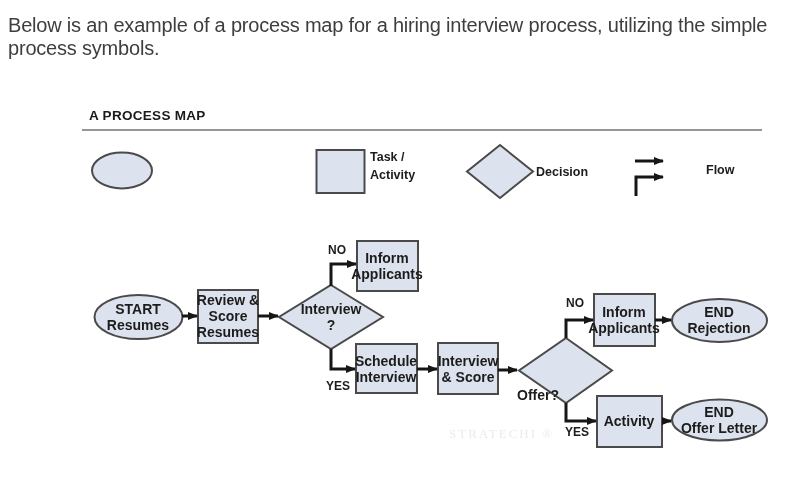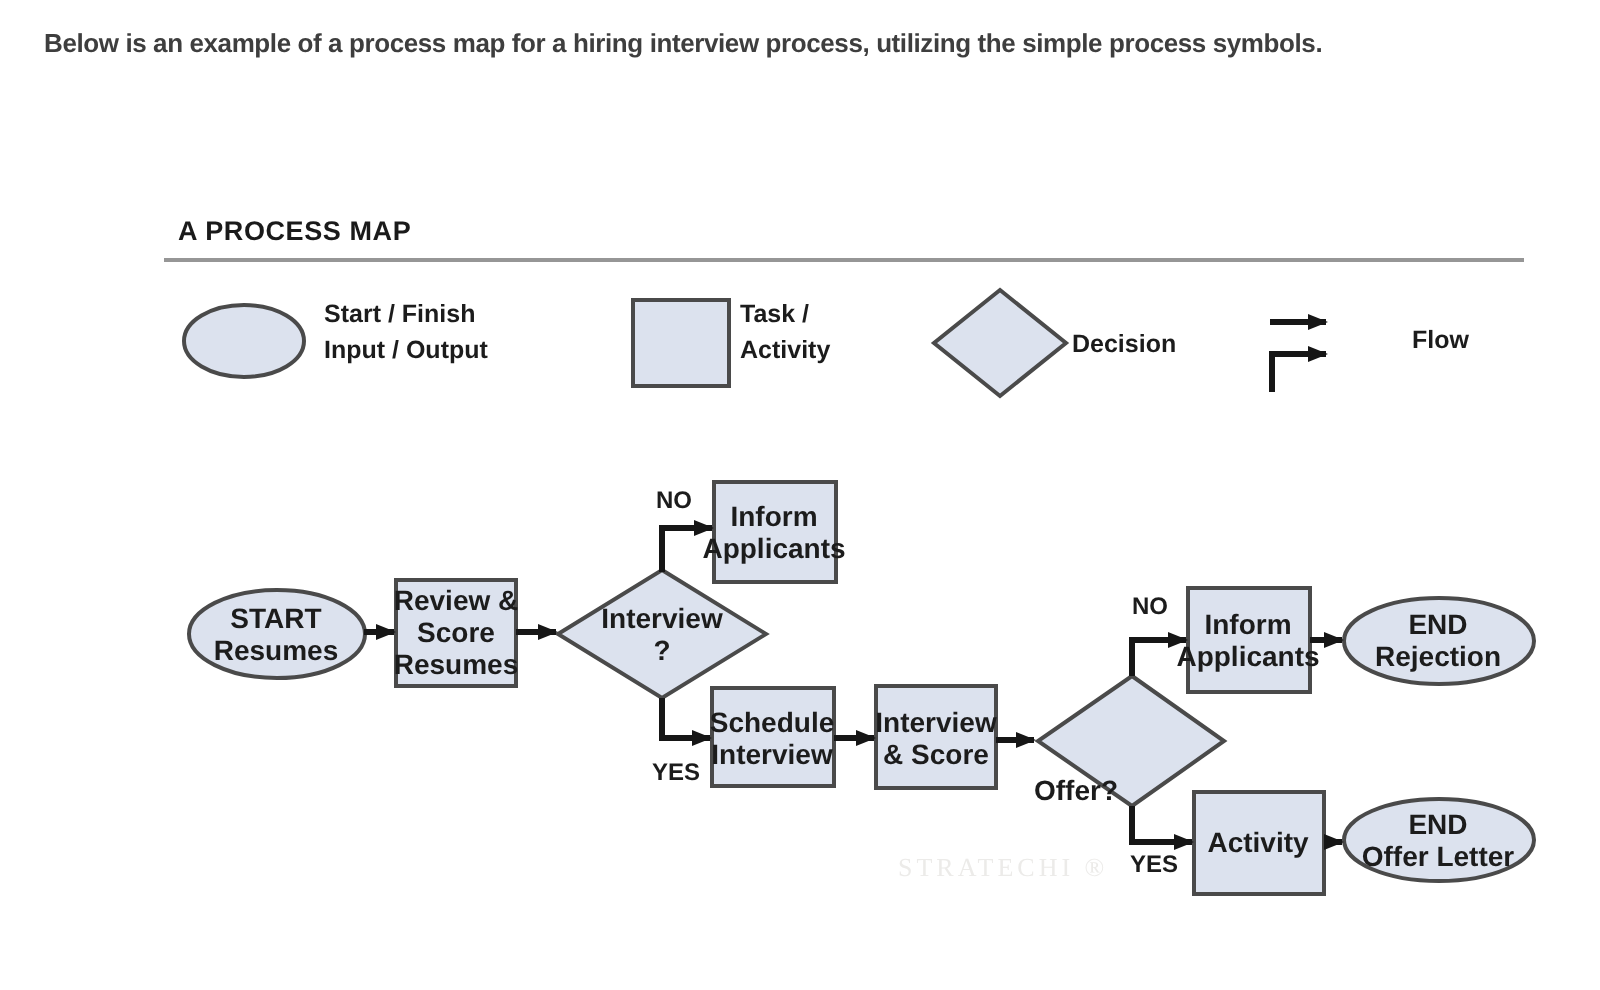--- a/index.html
+++ b/index.html
@@ -1,22 +1,22 @@
 <!DOCTYPE html>
 <html style="--shape_fill: #dce2ee; --shape_stroke: #4a4a4a; --arrow: #161616; --header_rule: #969696; --node_text: #1c1c1c; --intro_text: #3e3e3e; --watermark: #ecebe9;"><head>
 <meta charset="utf-8">
 <style>
   html,body{margin:0;padding:0;background:#fff;}
   .page{
     position:relative;width:800px;height:495px;background:#ffffff;overflow:hidden;
     font-family:"Liberation Sans",sans-serif;
   }
   .intro{
-    position:absolute;left:22px;top:14px;width:760px;
-    font-size:13px;font-weight:700;color:var(--intro_text);letter-spacing:-0.2px;
+    position:absolute;left:8px;top:14px;width:760px;
+    font-size:20px;font-weight:400;color:var(--intro_text);letter-spacing:-0.2px;
   }
   .map-title{
     position:absolute;left:89px;top:108px;
     font-size:13.5px;font-weight:bold;color:#1a1a1a;letter-spacing:0.3px;
   }
   .diagram-title{
     position:absolute;left:101px;top:209px;
     font-size:12.5px;font-weight:bold;color:var(--node_text);
   }
   .legend-lbl{
@@ -83,22 +83,20 @@
     <path class="edge" d="M331,286 V264 H356" marker-end="url(#ah)"></path>
     <path class="edge" d="M331,349 V369 H355" marker-end="url(#ah)"></path>
     <path class="edge" d="M417,369 H437" marker-end="url(#ah)"></path>
     <path class="edge" d="M498,370 H517" marker-end="url(#ah)"></path>
     <path class="edge" d="M566,338 V320 H593" marker-end="url(#ah)"></path>
     <path class="edge" d="M655,320 H671" marker-end="url(#ah)"></path>
     <path class="edge" d="M566,403 V421 H596" marker-end="url(#ah)"></path>
     <path class="edge" d="M662,421 H671" marker-end="url(#ah)"></path>
   </svg>
 
-  <div class="legend-lbl" style="left:162px;top:148px;">Start / Finish
-Input / Output</div>
   <div class="legend-lbl" style="left:370px;top:148px;">Task /
 Activity</div>
   <div class="legend-lbl" style="left:536px;top:163px;">Decision</div>
   <div class="legend-lbl" style="left:670px;top:161px;padding-left:36px;">Flow</div>
 
   <div class="lbl" style="left:138px;top:317px;">START
 Resumes</div>
   <div class="lbl" style="left:228px;top:316px;">Review &amp;
 Score
 Resumes</div>

